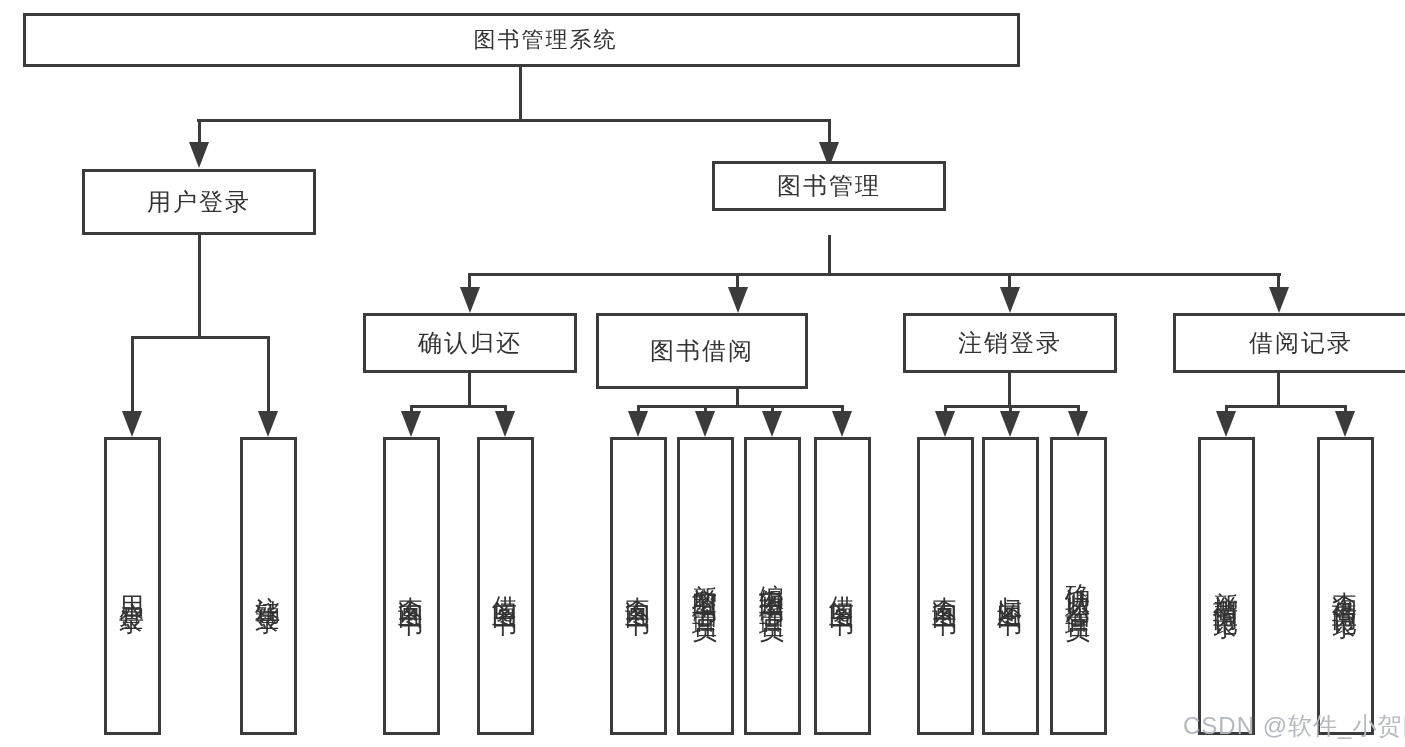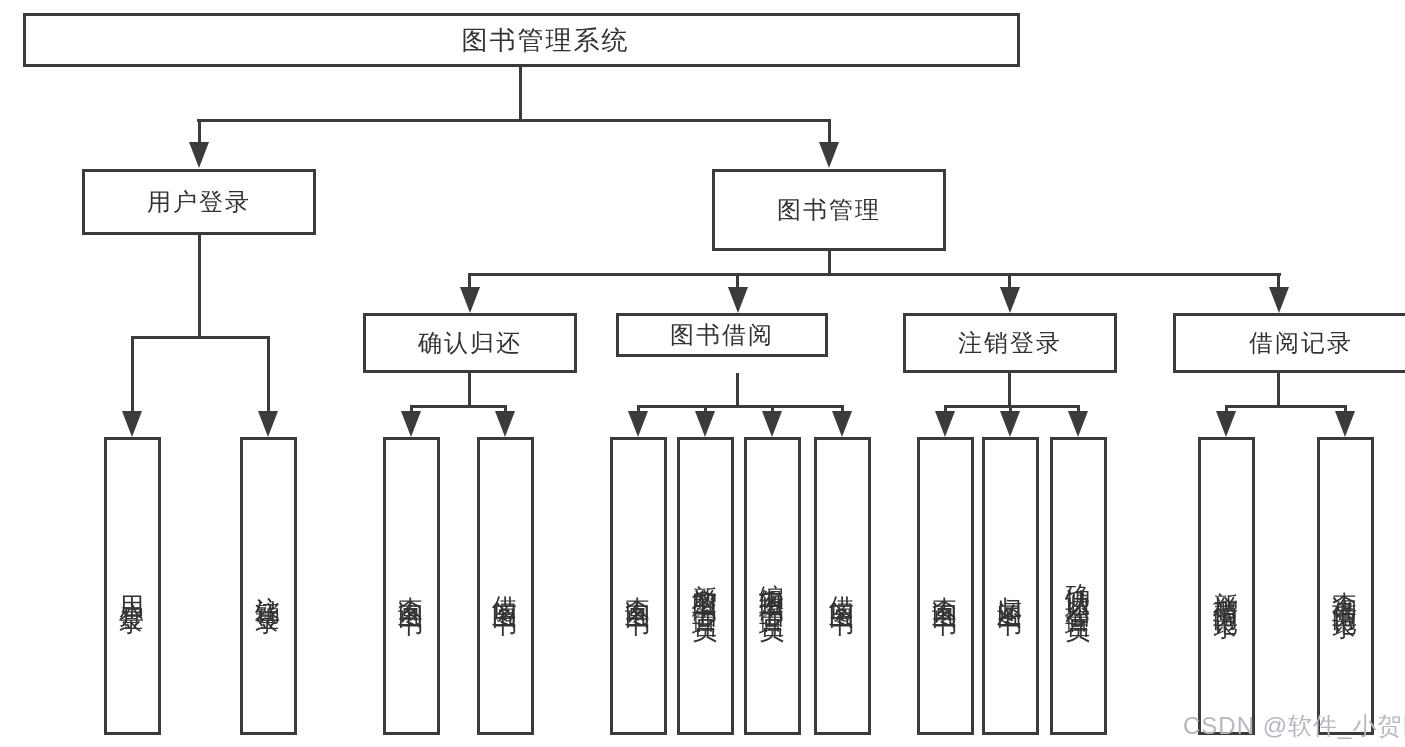--- a/index.html
+++ b/index.html
@@ -12,21 +12,21 @@
   }
   .box{
     position:absolute;box-sizing:border-box;
     border:3px solid var(--line,#3b3b3b);
     background:#fff;
     display:flex;align-items:center;justify-content:center;
     color:var(--text,#333);
     z-index:2;
   }
   .box.h{font-size:24px;letter-spacing:2px;white-space:nowrap;}
-  .box.h.root{font-size:26px;padding-left:48px;}
+  .box.h.root{font-size:22px;padding-left:48px;}
   .box.v{
     writing-mode:vertical-rl;
     font-size:25px;letter-spacing:5px;
     text-align:center;
   }
   .line{position:absolute;background:var(--line,#3b3b3b);z-index:1;}
   .arrow{
     position:absolute;width:0;height:0;z-index:1;
     border-left:10px solid transparent;
     border-right:10px solid transparent;
@@ -50,21 +50,21 @@
   <div class="line" style="left:519px;top:67px;width:3px;height:52px"></div>
   <div class="line" style="left:197px;top:119px;width:634px;height:3px"></div>
   <div class="line" style="left:198px;top:119px;width:3px;height:23px"></div>
   <div class="arrow" style="left:189px;top:142px"></div>
   <div class="line" style="left:828px;top:119px;width:3px;height:23px"></div>
   <div class="arrow" style="left:819px;top:142px"></div>
 
   <div class="box h" style="left:82px;top:169px;width:234px;height:66px">
     <span>用户登录</span>
   </div>
-  <div class="box h" style="left:712px;top:169px;width:234px;height:82px">
+  <div class="box h" style="left:712px;top:161px;width:234px;height:50px">
     <span>图书管理</span>
   </div>
 
   <div class="line" style="left:198px;top:235px;width:3px;height:101px"></div>
   <div class="line" style="left:131px;top:336px;width:139px;height:3px"></div>
   <div class="line" style="left:131px;top:336px;width:3px;height:75px"></div>
   <div class="arrow" style="left:122px;top:411px"></div>
   <div class="line" style="left:267px;top:336px;width:3px;height:75px"></div>
   <div class="arrow" style="left:258px;top:411px"></div>
 
@@ -75,21 +75,21 @@
   <div class="line" style="left:736px;top:273px;width:3px;height:14px"></div>
   <div class="arrow" style="left:728px;top:287px"></div>
   <div class="line" style="left:1008px;top:273px;width:3px;height:14px"></div>
   <div class="arrow" style="left:1000px;top:287px"></div>
   <div class="line" style="left:1277px;top:273px;width:3px;height:14px"></div>
   <div class="arrow" style="left:1269px;top:287px"></div>
 
   <div class="box h" style="left:363px;top:313px;width:214px;height:60px">
     <span>确认归还</span>
   </div>
-  <div class="box h" style="left:616px;top:313px;width:212px;height:44px">
+  <div class="box h" style="left:596px;top:313px;width:212px;height:76px">
     <span>图书借阅</span>
   </div>
   <div class="box h" style="left:903px;top:313px;width:214px;height:60px">
     <span>注销登录</span>
   </div>
   <div class="box h" style="left:1173px;top:313px;width:256px;height:60px">
     <span>借阅记录</span>
   </div>
 
   <div class="line" style="left:468px;top:373px;width:3px;height:32px"></div>

